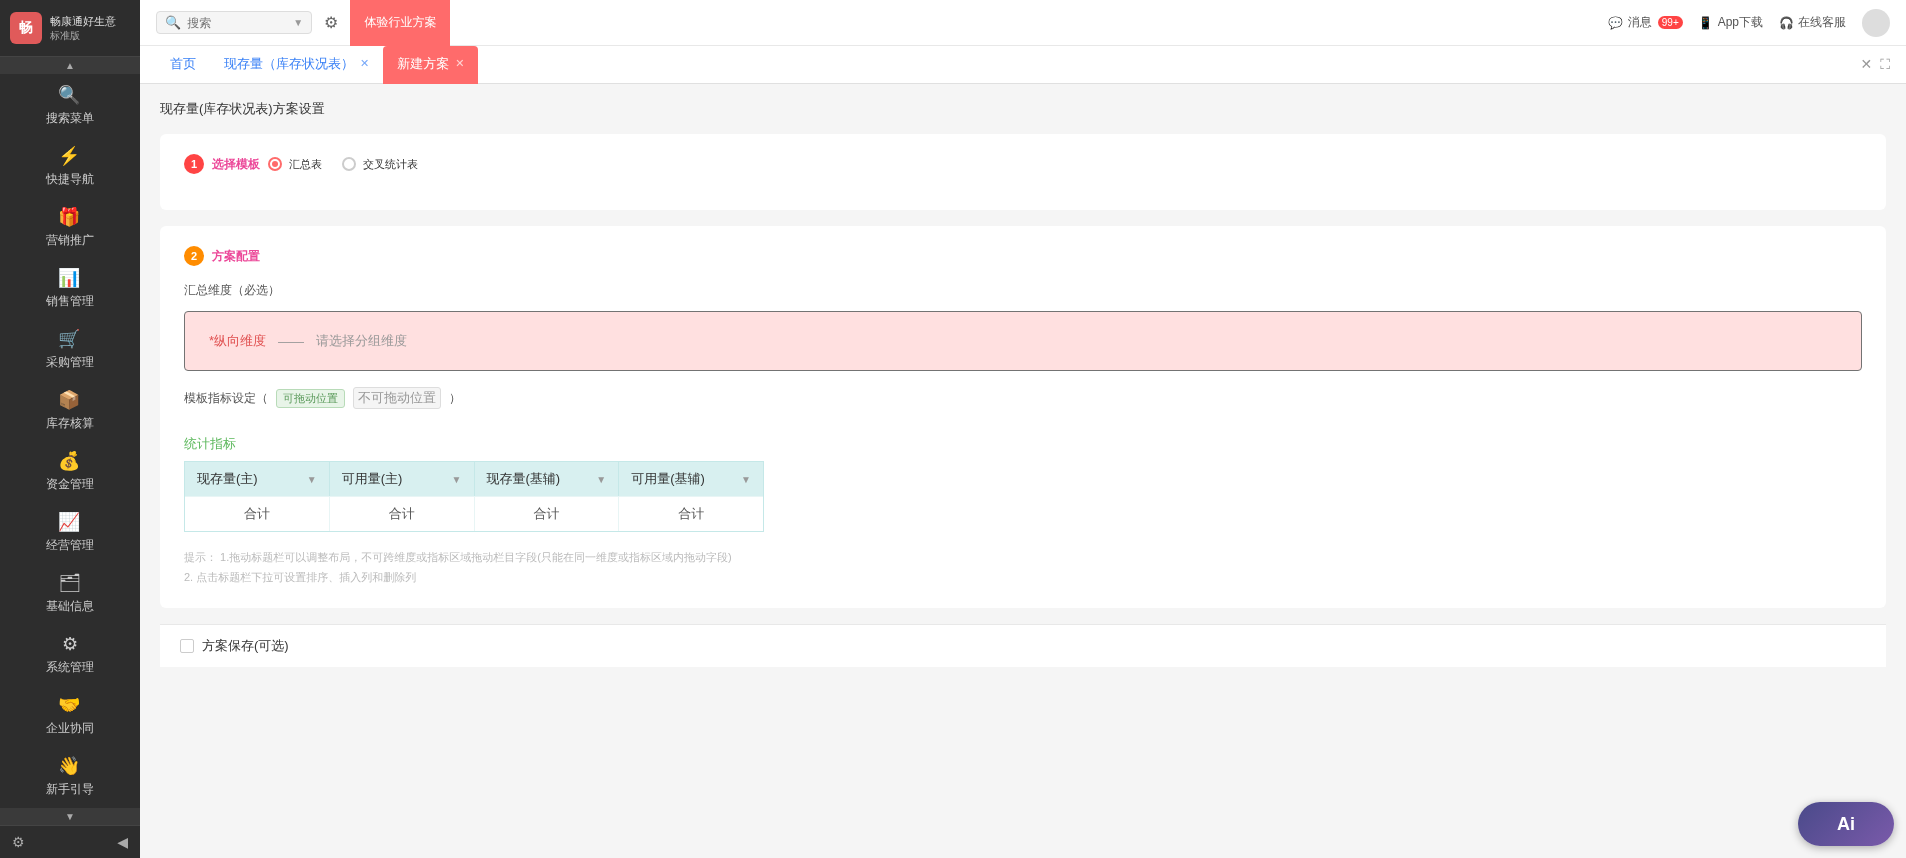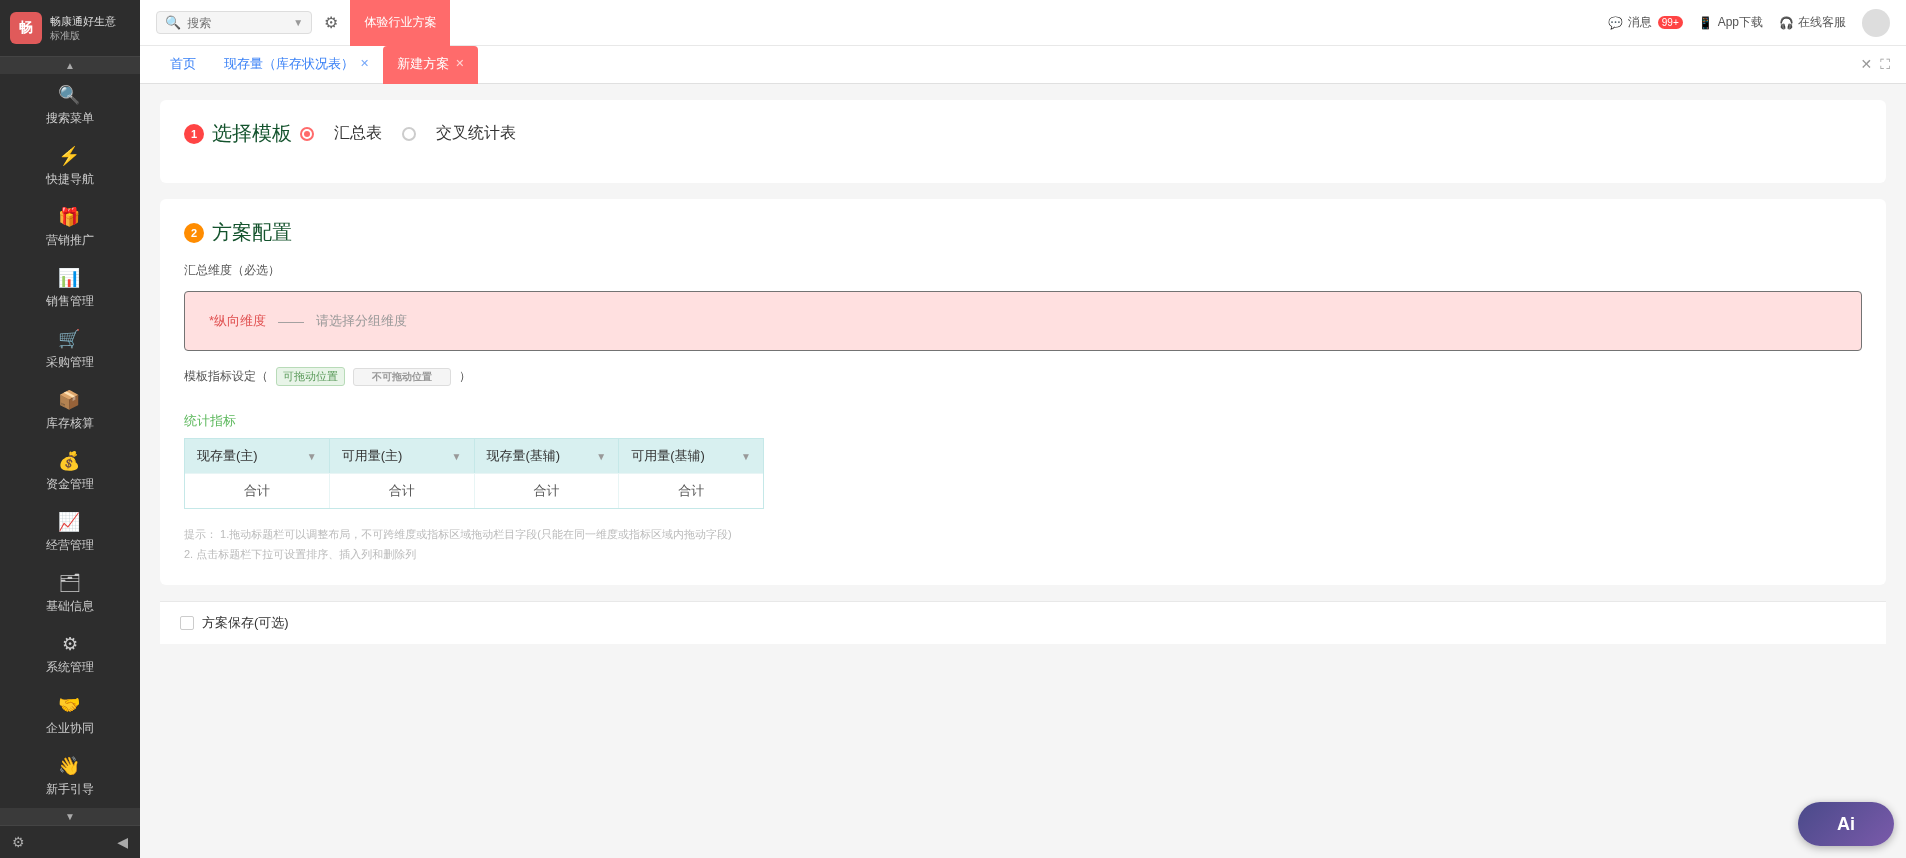--- a/index.html
+++ b/index.html
@@ -231,33 +231,33 @@
       display: flex;
       align-items: center;
       justify-content: center;
       color: white;
       font-size: 11px;
       font-weight: bold;
       flex-shrink: 0;
     }
     .step-badge.red { background: #ff4444; }
     .step-badge.orange { background: #ff8c00; }
-    .section-title-text { font-size: 20px; font-weight: 400; color: #14532d; }
+    .section-title-text { font-size: 12px; font-weight: 700; color: #ec4899; }
 
     .radio-group {
       display: flex;
       align-items: center;
       gap: 20px;
     }
     .radio-item {
       display: flex;
       align-items: center;
-      gap: 20px;
-      cursor: pointer;
-      font-size: 16px;
+      gap: 7px;
+      cursor: pointer;
+      font-size: 11px;
       color: #333;
     }
     .radio-dot {
       width: 14px;
       height: 14px;
       border-radius: 50%;
       border: 2px solid #ccc;
       display: flex;
       align-items: center;
       justify-content: center;
@@ -306,24 +306,23 @@
       border: 1px solid #b8dbb8;
       border-radius: 3px;
       padding: 1px 6px;
       font-size: 11px;
       color: #5a9a5a;
     }
     .non-draggable-badge {
       background: #f5f5f5;
       border: 1px solid #ddd;
       border-radius: 3px;
-      padding: 1px 18px;
-      font-size: 10px;
+      padding: 1px 4px;
+      font-size: 13px;
       color: #999;
-      font-weight: bold;
     }
 
     .stats-section-label {
       color: #5cb85c;
       font-size: 13px;
       margin-bottom: 8px;
       font-weight: 500;
     }
 
     .stats-table {
@@ -553,20 +552,21 @@
       <span>新建方案</span>
       <span class="tab-close">✕</span>
     </div>
     <div class="tab-controls">
       <span style="cursor:pointer; color:#999; font-size:14px;">✕</span>
       <span style="cursor:pointer; color:#999; font-size:14px;">⛶</span>
     </div>
   </div>
 
   <div class="content">
+    <div class="page-title">现存量(库存状况表)方案设置</div>
 
     <div class="section-card">
       <div class="section-header">
         <div class="step-badge red">1</div>
         <span class="section-title-text">选择模板</span>
         <div class="radio-group">
           <label class="radio-item">
             <div class="radio-dot selected"></div>
             <span>汇总表</span>
           </label>

